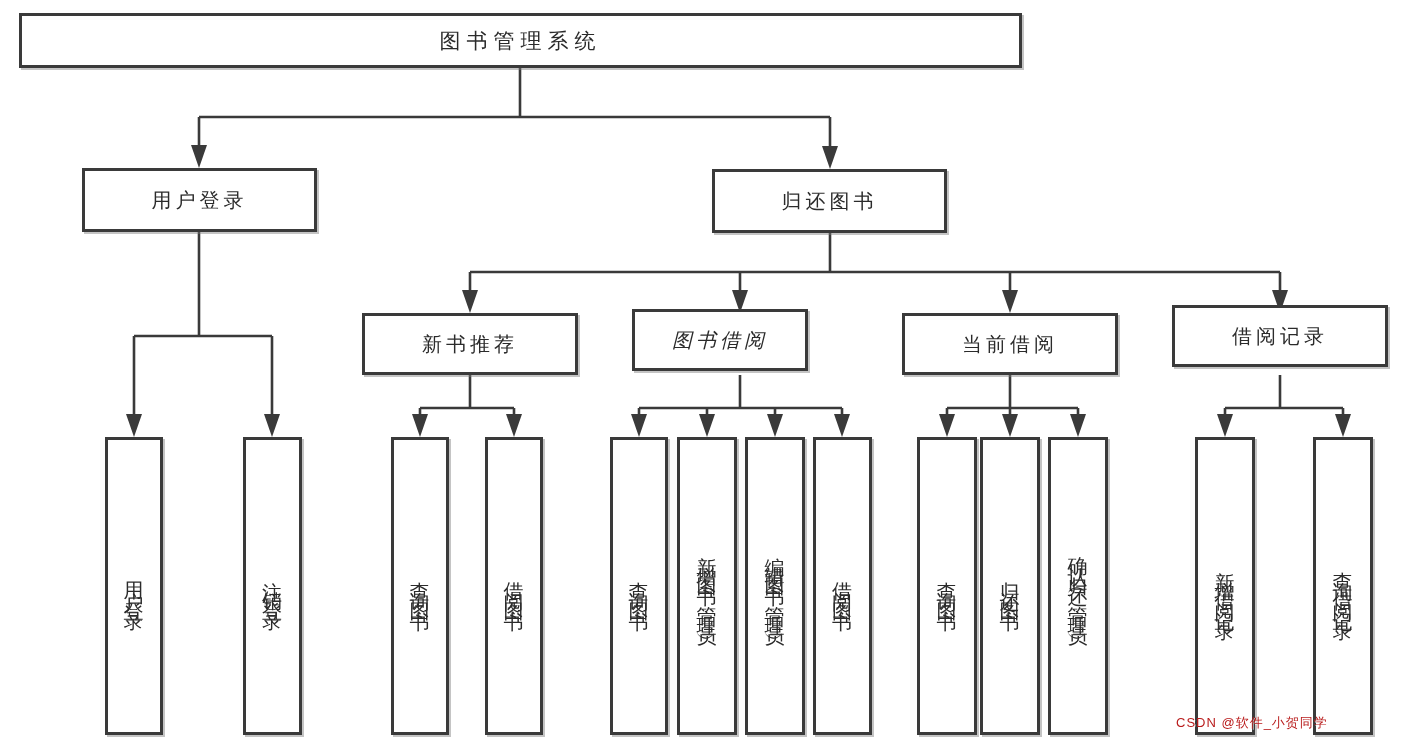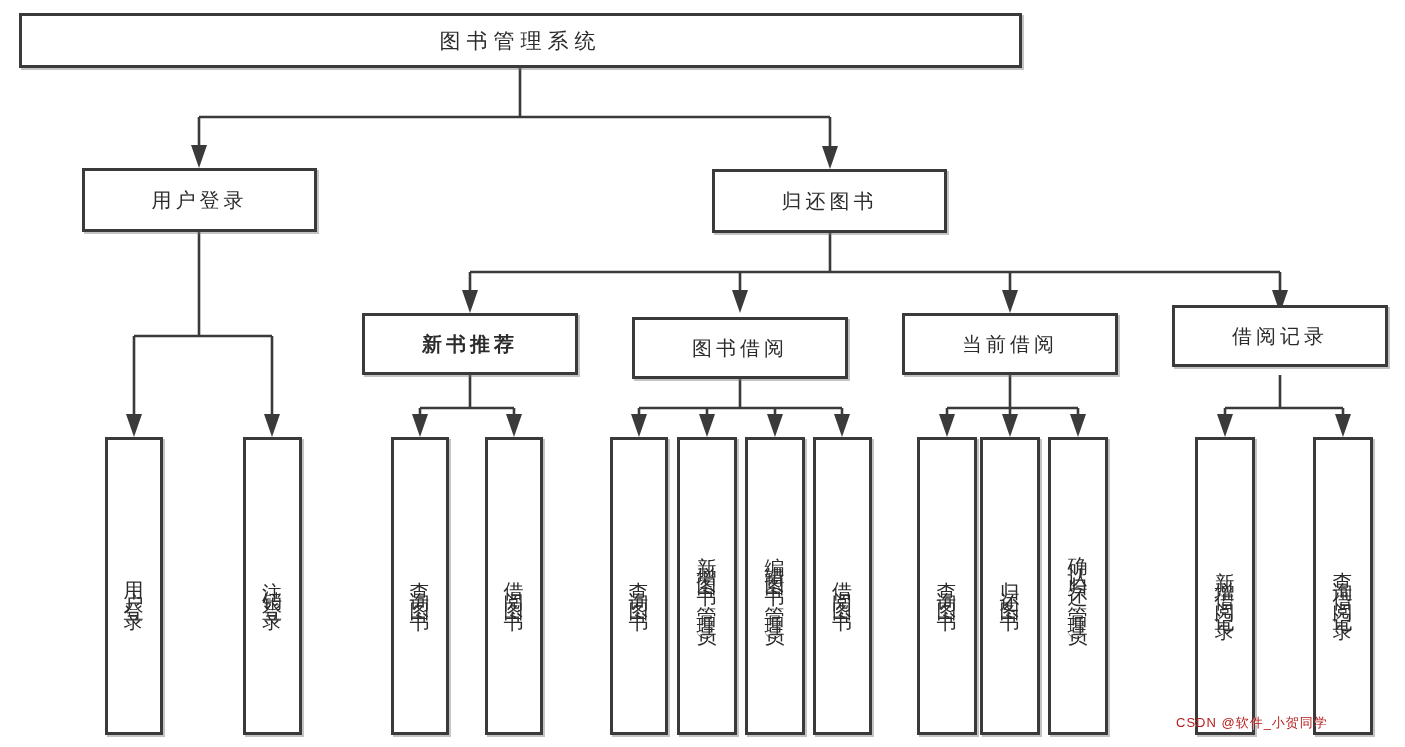--- a/index.html
+++ b/index.html
@@ -93,24 +93,24 @@
     <span>图书管理系统</span>
   </div>
 
   <div class="box" style="left:82px;top:168px;width:235px;height:64px;">
     <span>用户登录</span>
   </div>
   <div class="box" style="left:712px;top:169px;width:235px;height:64px;">
     <span>归还图书</span>
   </div>
 
-  <div class="box" style="left:362px;top:313px;width:216px;height:62px;font-weight:bold;">
+  <div class="box" style="left:362px;top:313px;width:216px;height:62px;">
     <span>新书推荐</span>
   </div>
-  <div class="box" style="left:632px;top:317px;width:216px;height:62px;">
+  <div class="box" style="left:632px;top:309px;width:176px;height:62px;font-style:italic;">
     <span>图书借阅</span>
   </div>
   <div class="box" style="left:902px;top:313px;width:216px;height:62px;text-align:right;">
     <span>当前借阅</span>
   </div>
   <div class="box" style="left:1172px;top:305px;width:216px;height:62px;">
     <span>借阅记录</span>
   </div>
 
   <div class="box leaf" style="left:105px;top:437px;width:58px;height:298px;">

